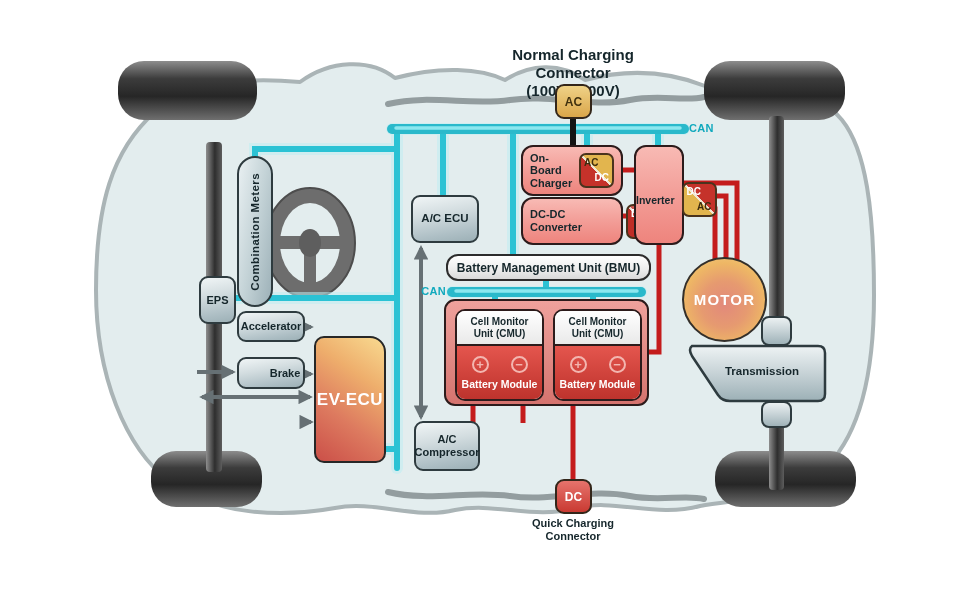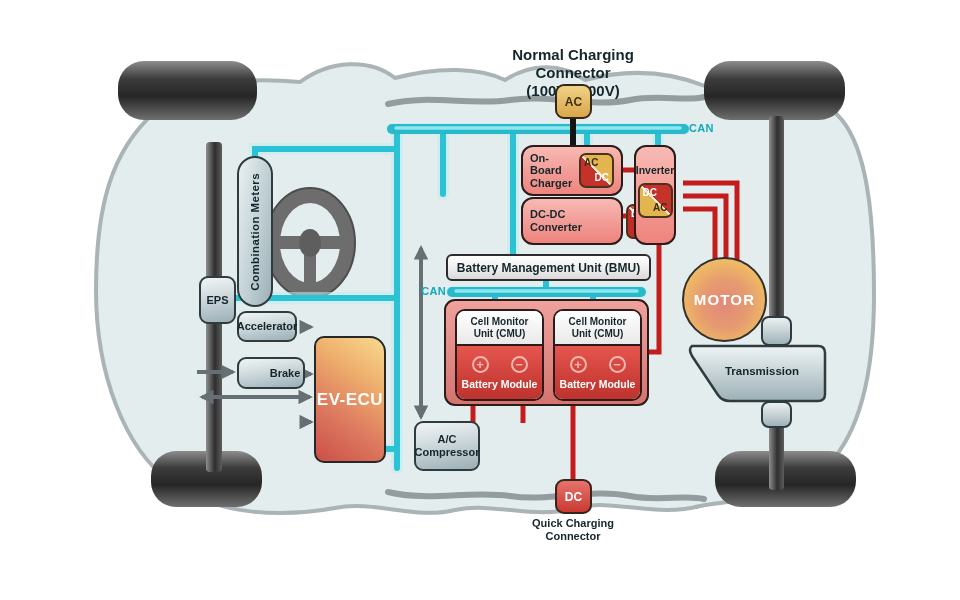--- a/index.html
+++ b/index.html
@@ -19,21 +19,21 @@
     color:#15262b;font-weight:bold;display:flex;align-items:center;justify-content:center;
     text-align:center;box-sizing:border-box;line-height:1.15;
   }
   .box-red{
     background:linear-gradient(180deg,#f8bab4 0%,#f3a09a 45%,#ee847d 100%);
     border:2.5px solid var(--red-border);border-radius:12px;
     color:#15262b;font-weight:bold;box-sizing:border-box;
   }
   .box-white{
     background:linear-gradient(180deg,#ffffff 0%,#ececec 60%,#d9d9d9 100%);
-    border:2px solid #2c2c2c;border-radius:6px;
+    border:2px solid #2c2c2c;border-radius:12px;
     color:#15262b;font-weight:bold;display:flex;align-items:center;justify-content:center;
     text-align:center;box-sizing:border-box;
   }
   .conn-box{
     border:2.5px solid #33261a;border-radius:9px;display:flex;align-items:center;justify-content:center;
     font-weight:bold;box-sizing:border-box;
   }
   .lbl{color:#15262b;font-weight:bold;text-align:center;line-height:1.2;}
   .can-lbl{color:var(--can-label);font-weight:bold;font-size:11px;letter-spacing:.3px;}
 
@@ -241,44 +241,45 @@
   <div class="abs conn-box" style="left:555px;top:84px;width:37px;height:35px;background:linear-gradient(180deg,#efd287,#daa64a);color:#41310f;font-size:12px;">AC</div>
 
   <div class="abs conn-box" style="left:555px;top:479px;width:37px;height:35px;background:linear-gradient(180deg,#e6736c,#c93a32);color:#ffffff;font-size:12px;">DC</div>
   <div class="abs lbl pre" style="left:493px;top:517px;width:160px;font-size:11px;">Quick Charging
 Connector</div>
 
   <div class="abs vert-pill" style="left:237px;top:156px;width:36px;height:151px;">
     <span class="vt">Combination Meters</span>
   </div>
   <div class="abs box-gray" style="left:199px;top:276px;width:37px;height:48px;font-size:11px;">EPS</div>
-  <div class="abs box-gray" style="left:237px;top:311px;width:60px;height:31px;font-size:11px;">Accelerator</div>
+  <div class="abs box-gray" style="left:237px;top:311px;width:68px;height:31px;font-size:11px;">Accelerator</div>
   <div class="abs box-gray" style="left:237px;top:357px;width:68px;height:32px;font-size:11px;padding-left:28px;">Brake</div>
   <div class="abs evecu" style="left:314px;top:311px;width:72px;height:127px;margin-top:25px;">EV-ECU</div>
 
+  <div class="abs box-gray" style="left:411px;top:195px;width:68px;height:48px;font-size:11.5px;">A/C ECU</div>
   <div class="abs box-gray pre" style="left:414px;top:421px;width:66px;height:50px;font-size:11px;">A/C
 Compressor</div>
 
   <div class="abs box-red" style="left:521px;top:145px;width:102px;height:51px;display:flex;align-items:center;justify-content:space-between;padding:0 7px;">
     <span class="pre" style="font-size:11px;line-height:1.15;">On-Board
 Charger</span>
     <span class="cicon ic-acdc">
       <span class="tl">AC</span>
       <span class="br">DC</span>
     </span>
   </div>
   <div class="abs box-red" style="left:521px;top:197px;width:102px;height:48px;display:flex;align-items:center;justify-content:space-between;padding:0 7px;gap:44px;">
     <span class="pre" style="font-size:11px;line-height:1.15;">DC-DC
 Converter</span>
     <span class="cicon ic-dcdc">
       <span class="tl">DC</span>
       <span class="br">DC</span>
     </span>
   </div>
-  <div class="abs box-red" style="left:634px;top:145px;width:42px;height:100px;display:flex;flex-direction:column;align-items:center;justify-content:flex-start;padding-top:17px;gap:7px;">
+  <div class="abs box-red" style="left:634px;top:145px;width:50px;height:100px;display:flex;flex-direction:row;align-items:center;justify-content:flex-start;padding-top:9px;gap:7px;">
     <span style="font-size:10.5px;">Inverter</span>
     <span class="cicon ic-dcac">
       <span class="tl">DC</span>
       <span class="br">AC</span>
     </span>
   </div>
 
   <div class="abs box-white" style="left:446px;top:254px;width:205px;height:27px;font-size:12px;">Battery Management Unit (BMU)</div>
   <div class="abs pack" style="left:444px;top:299px;width:205px;height:107px;">
     <div class="module" style="left:9px;">

